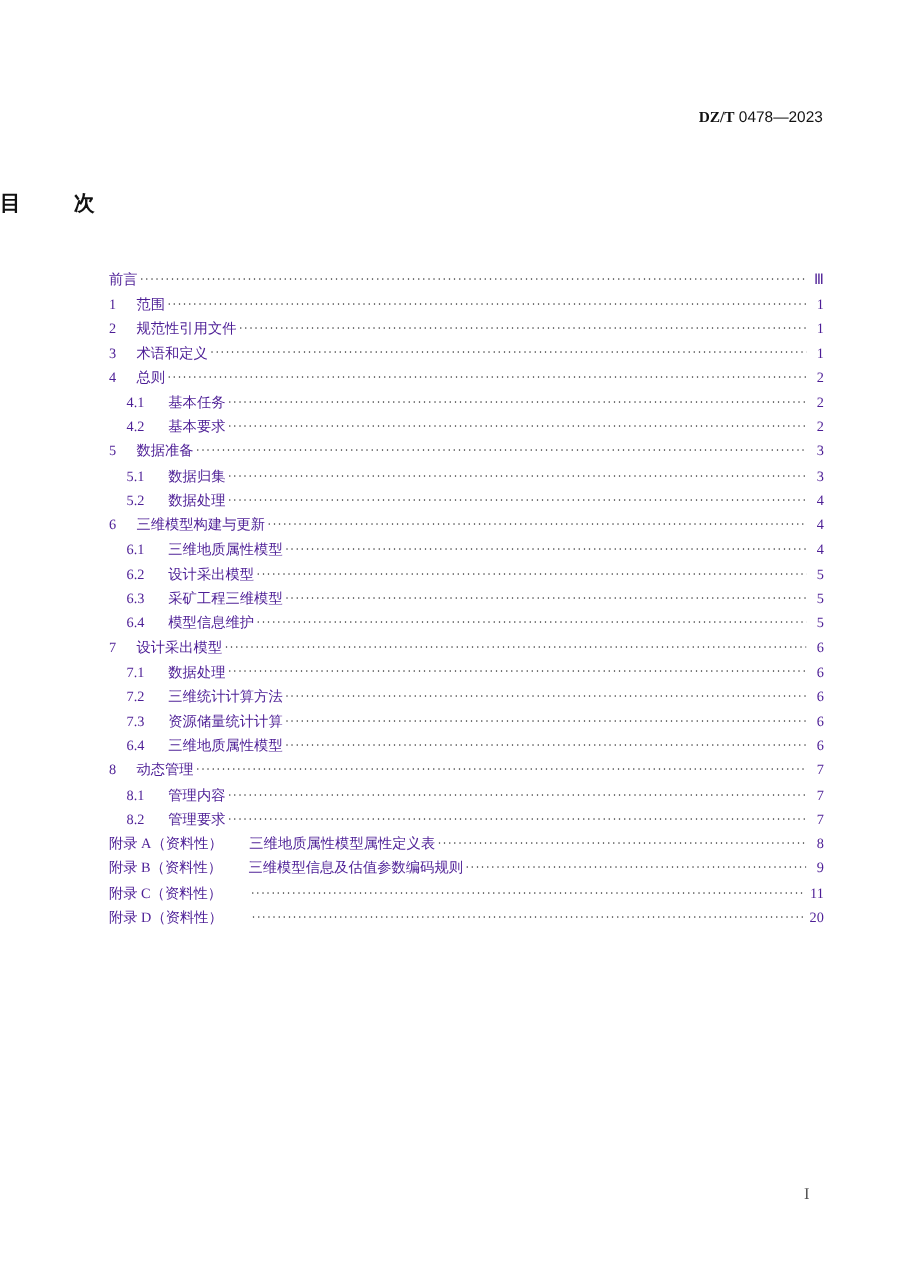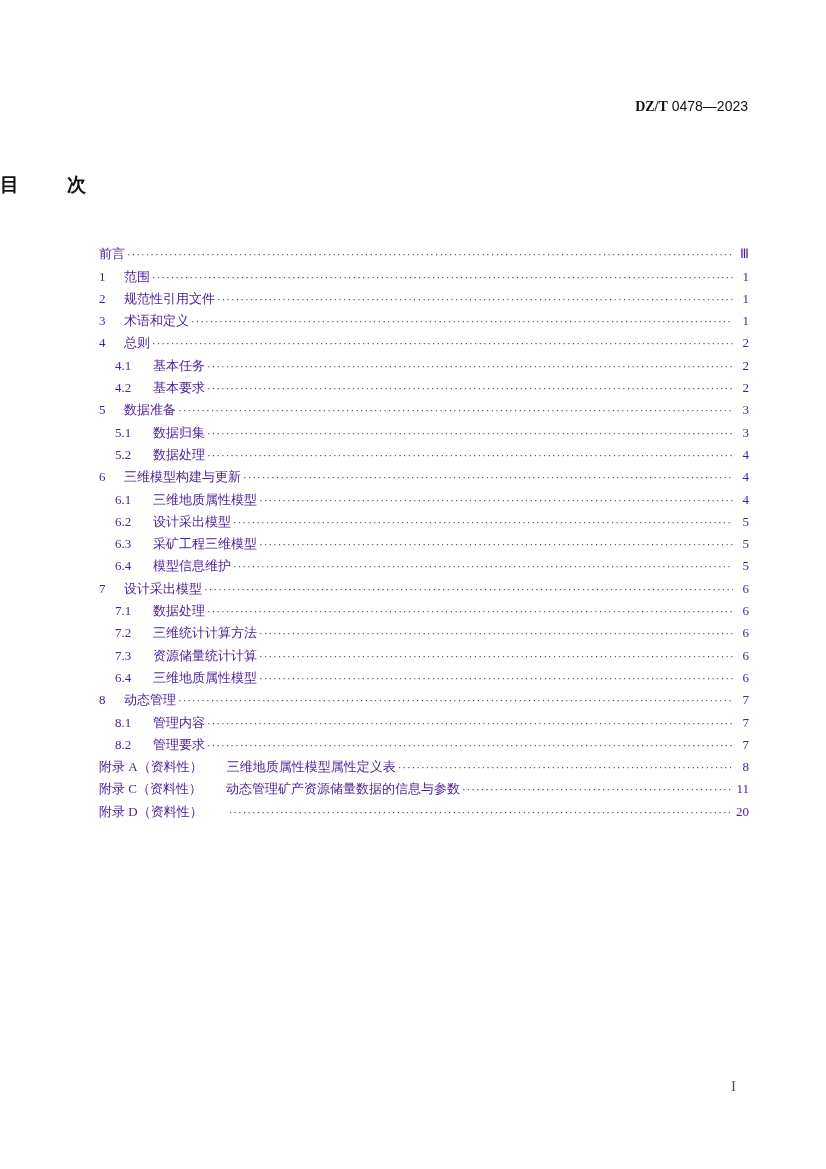--- a/index.html
+++ b/index.html
@@ -196,22 +196,27 @@
       <span class="leader"></span>
       <span class="toc-page">7</span>
     </div>
     <div class="toc-row app">
       <span class="toc-num">附录 A（资料性）</span>
       <span class="toc-text">三维地质属性模型属性定义表</span>
       <span class="leader"></span>
       <span class="toc-page">8</span>
     </div>
     <div class="toc-row app">
+      <span class="toc-num">附录 B（资料性）</span>
+      <span class="toc-text">三维模型信息及估值参数编码规则</span>
+      <span class="leader"></span>
+      <span class="toc-page">9</span>
+    </div>
+    <div class="toc-row app">
       <span class="toc-num">附录 C（资料性）</span>
-      <span class="toc-text">动态管理矿产资源储量数据的信息与参数</span>
       <span class="leader"></span>
       <span class="toc-page">11</span>
     </div>
     <div class="toc-row app">
       <span class="toc-num">附录 D（资料性）</span>
       <span class="leader"></span>
       <span class="toc-page">20</span>
     </div>
   </div>
 

